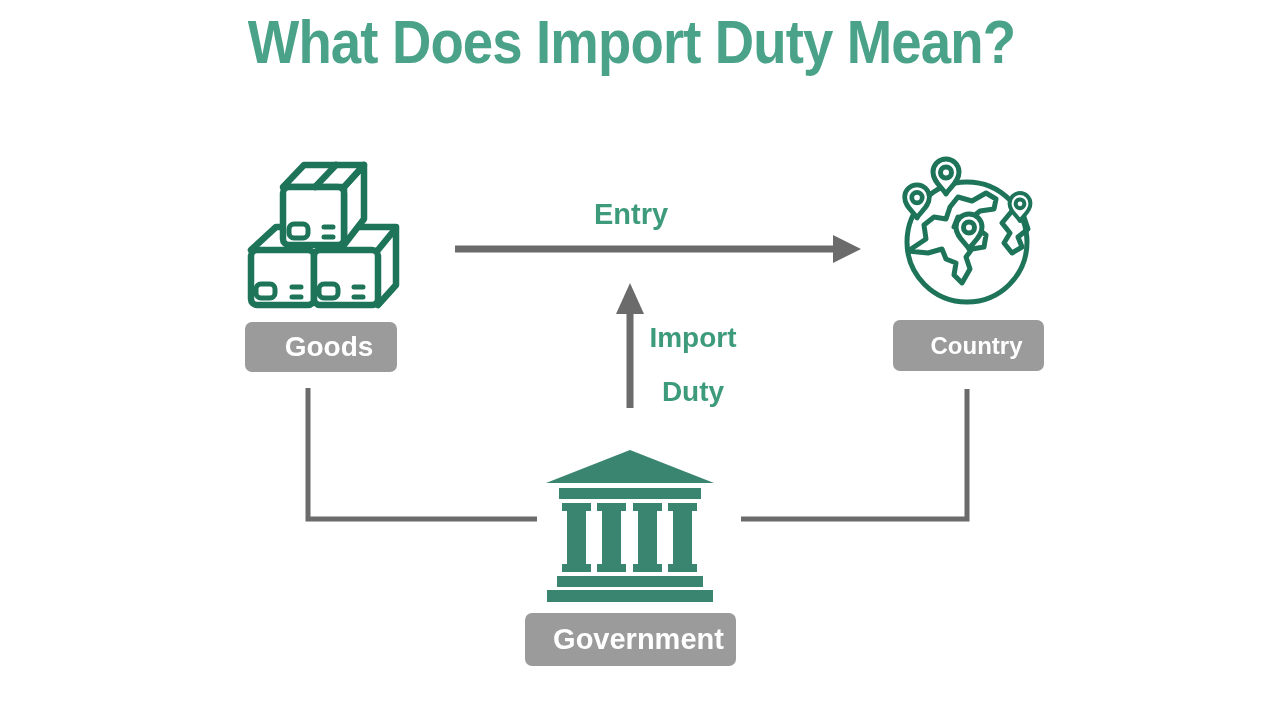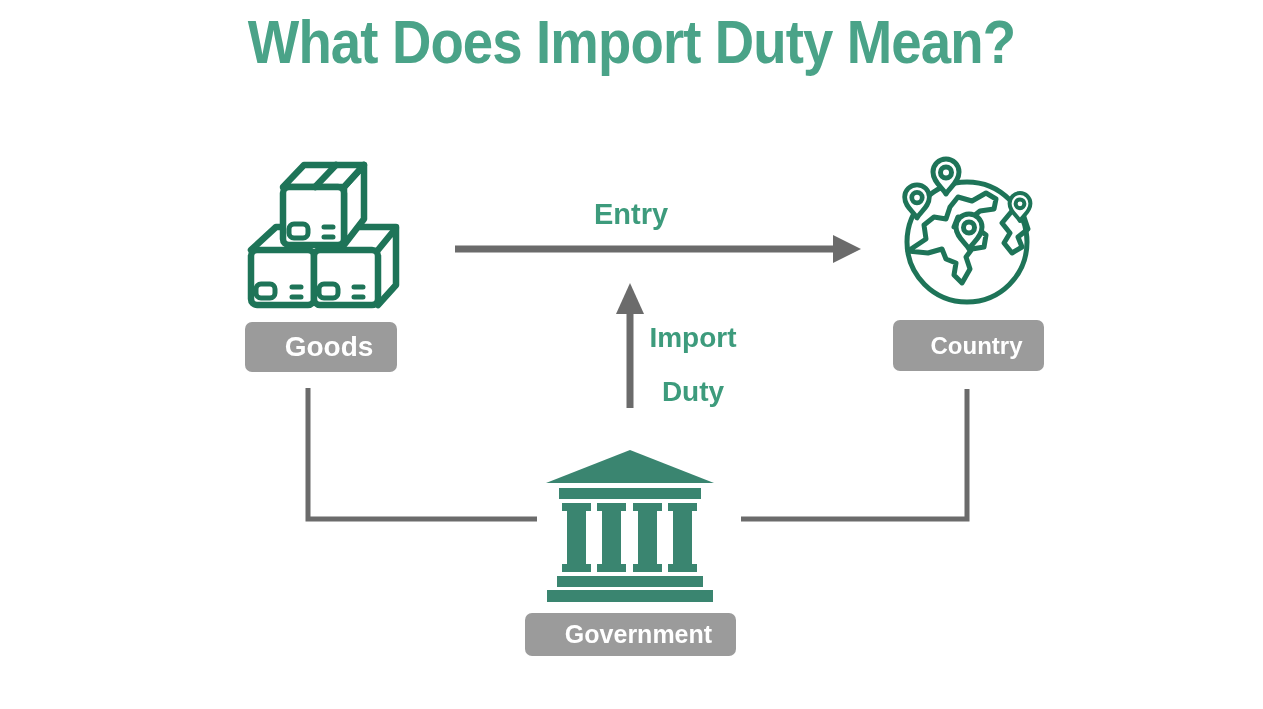--- a/index.html
+++ b/index.html
@@ -27,21 +27,21 @@
     white-space:nowrap;
   }
   .icon{position:absolute;}
   .node-label{
     position:absolute;background:var(--label-bg-gray);border-radius:7px;
     color:var(--label-text);font-weight:bold;
     display:flex;align-items:center;justify-content:center;padding-left:16px;
   }
   .label-goods{left:245px;top:322px;width:152px;height:50px;font-size:28px;}
   .label-country{left:893px;top:320px;width:151px;height:51px;font-size:24px;}
-  .label-government{left:525px;top:613px;width:211px;height:43px;font-size:25px;}
+  .label-government{left:525px;top:613px;width:211px;height:53px;font-size:29px;}
   .flow-label{
     position:absolute;color:var(--flow-green);font-weight:bold;text-align:center;
   }
   .entry-label{left:531px;top:198px;width:200px;font-size:29px;}
   .importduty-label{left:636px;top:311px;width:114px;font-size:28px;line-height:54px;}
   .icon-goods{left:241px;top:157px;}
   .icon-country{left:900px;top:155px;}
   .icon-government{left:545px;top:449px;}
   .arrows{position:absolute;left:0;top:0;width:1263px;height:709px;pointer-events:none;}
   .ol{stroke:var(--outline-green);fill:none;stroke-width:6.5;stroke-linejoin:round;stroke-linecap:round;}

